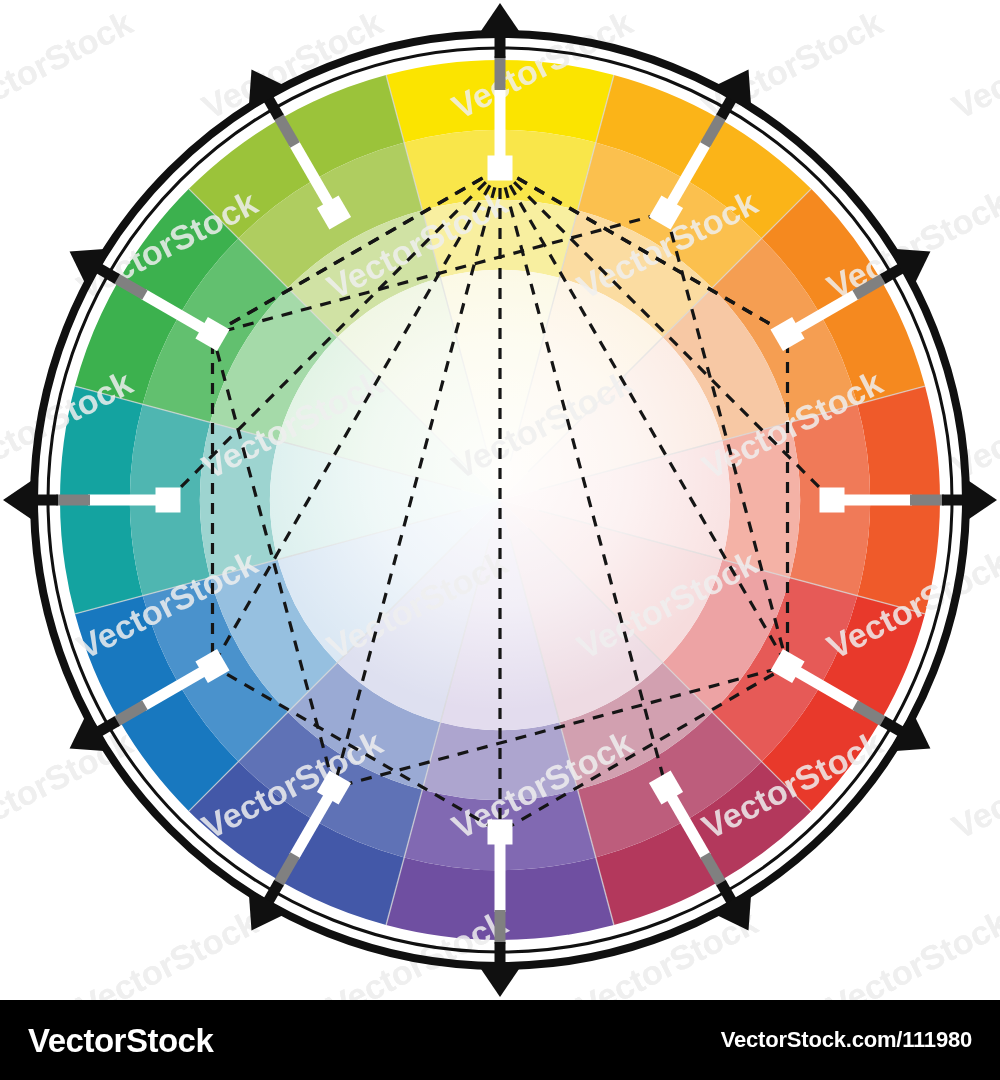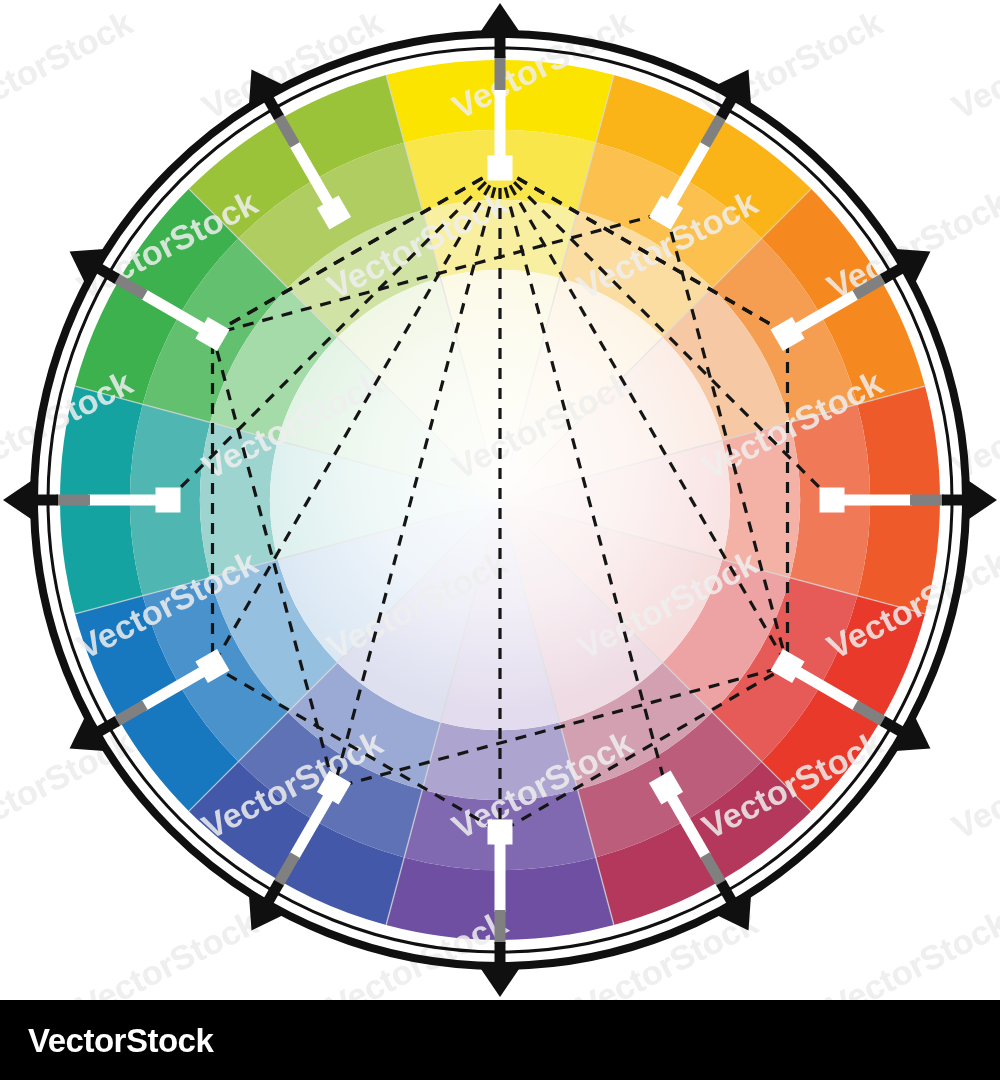--- a/index.html
+++ b/index.html
@@ -268,15 +268,16 @@
           <rect x="199.97956594356634" y="653.5" width="25" height="25" fill="#ffffff" transform="rotate(240 212.47956594356634 666)"></rect>
           <rect x="155.5" y="487.50000000000006" width="25" height="25" fill="#ffffff" transform="rotate(270 168 500.00000000000006)"></rect>
           <rect x="199.9795659435664" y="321.5" width="25" height="25" fill="#ffffff" transform="rotate(300 212.4795659435664 334)"></rect>
           <rect x="321.4999999999999" y="199.97956594356646" width="25" height="25" fill="#ffffff" transform="rotate(330 333.9999999999999 212.47956594356646)"></rect>
         </g>
     </svg>
   </div>
 
   <div id="footer">
     <div id="footer-brand">VectorStock</div>
+    <div id="footer-url">VectorStock.com/111980</div>
   </div>
 
 </div>
 
 </body></html>

